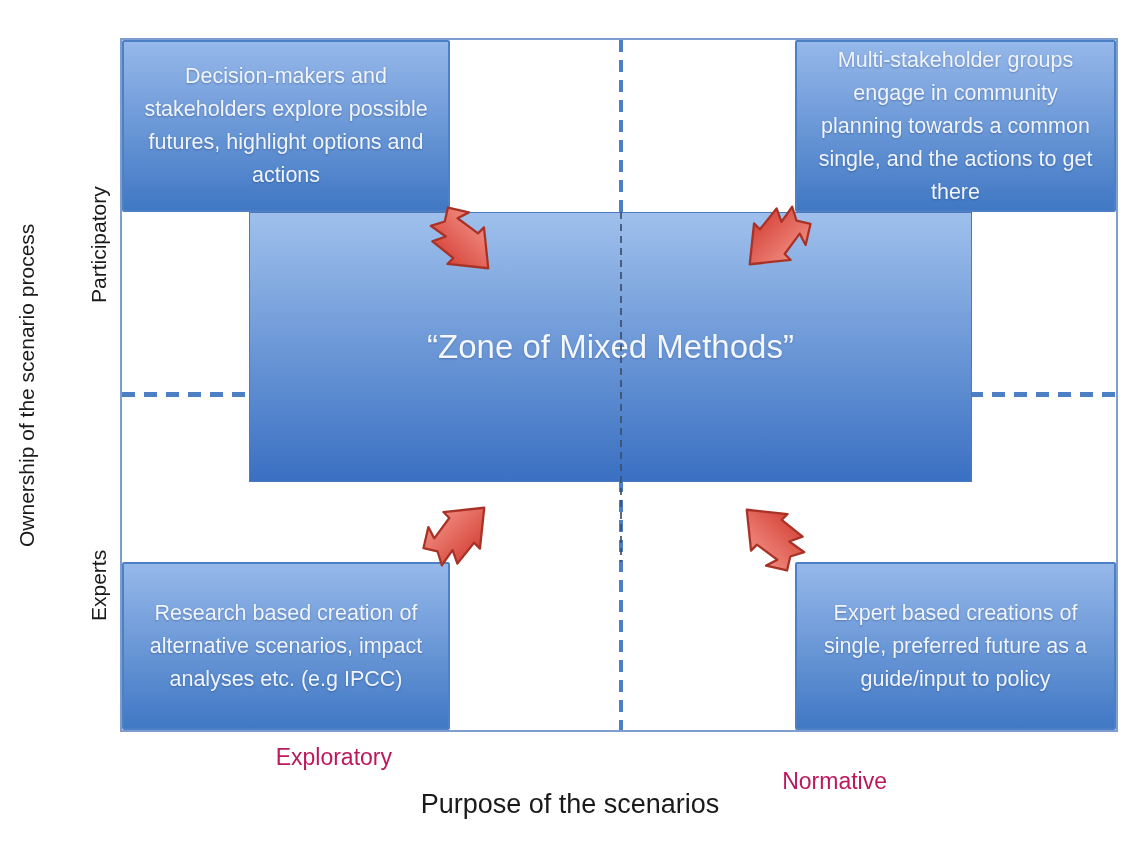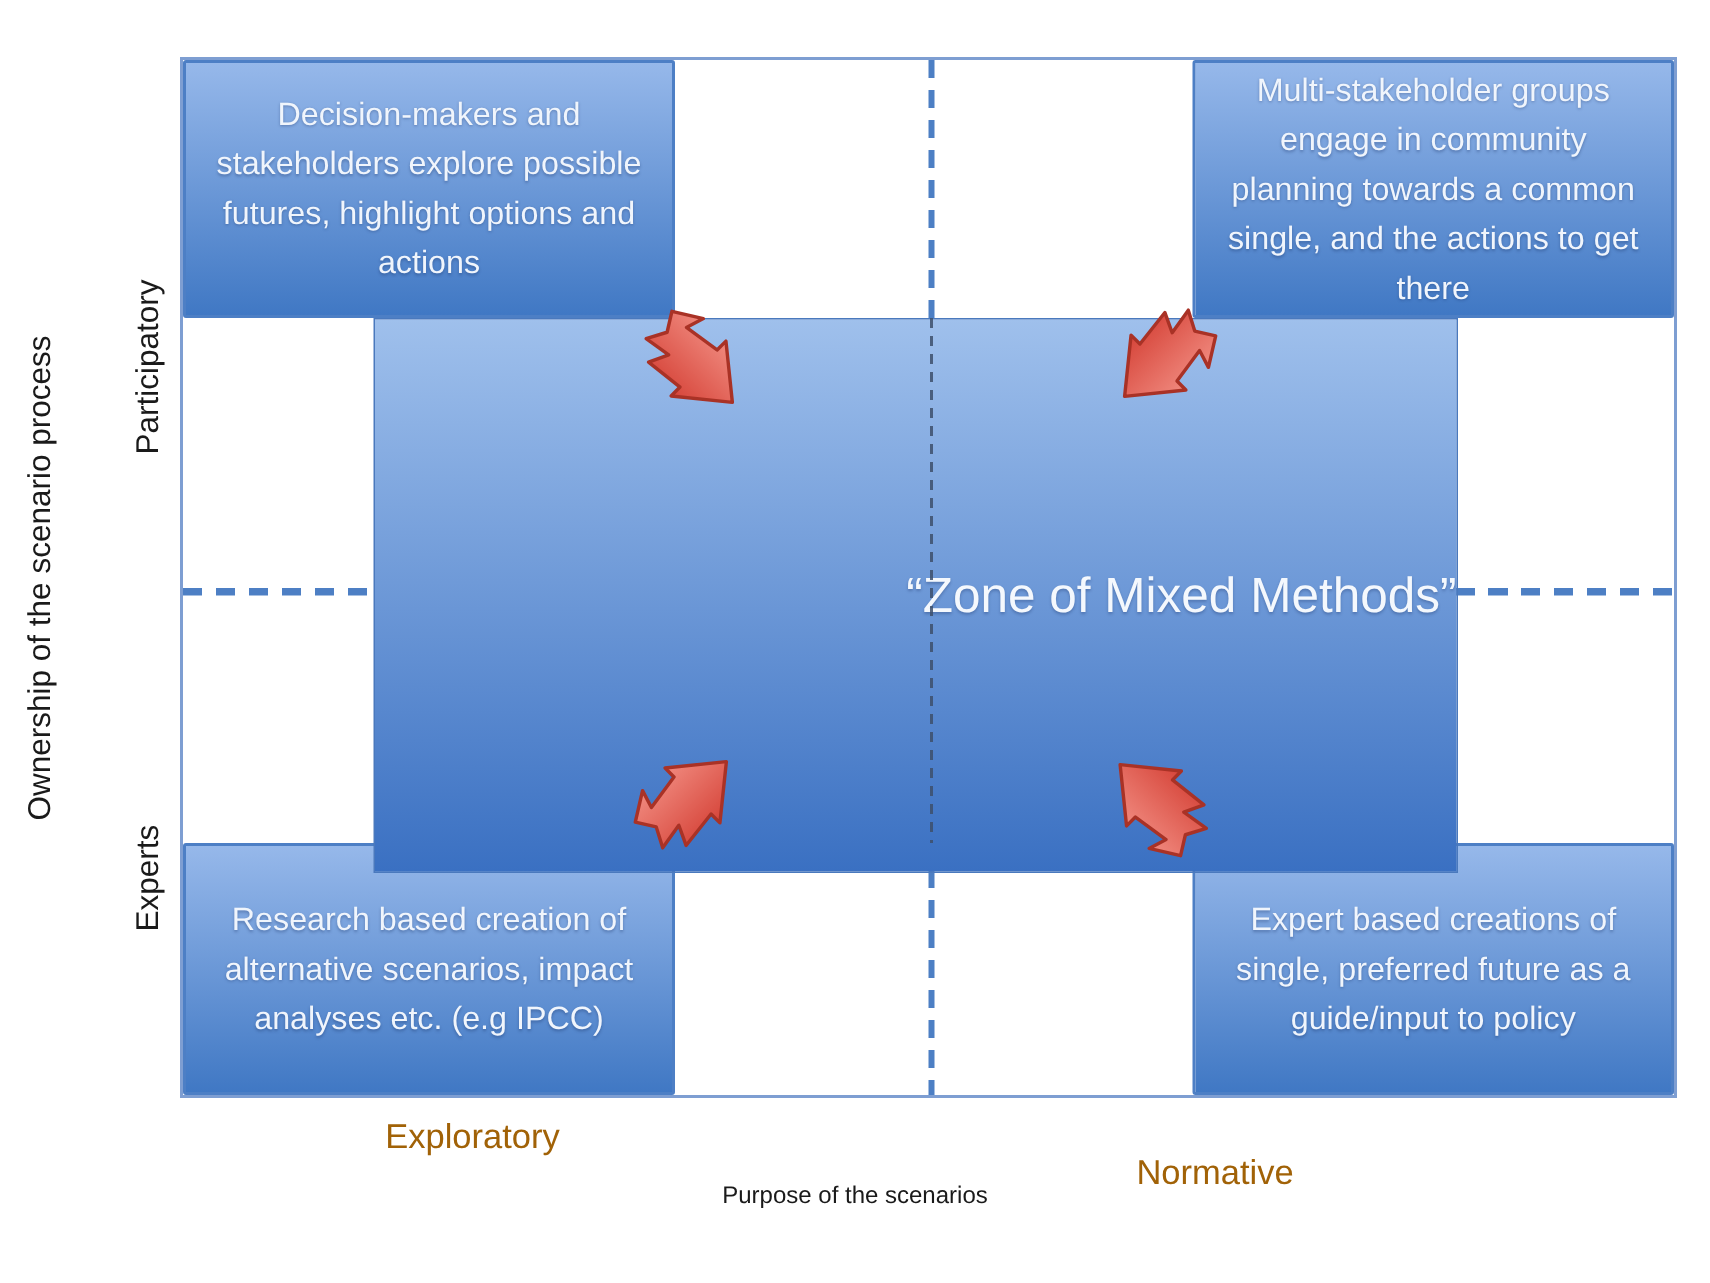--- a/index.html
+++ b/index.html
@@ -31,25 +31,25 @@
     display:flex;align-items:center;justify-content:center;text-align:center;
     color:#f0f5fc;font-size:21.5px;line-height:33px;padding:6px 18px;
     text-shadow:0 1px 2px rgba(20,40,90,.35);
   }
   .qbox.tl{left:0;top:0;width:328px;height:172px;text-align:center;}
   .qbox.tr{left:673px;top:0;width:321px;height:172px;}
   .qbox.bl{left:0;top:522px;width:328px;height:168px;}
   .qbox.br{left:673px;top:522px;width:321px;height:168px;}
   
   .zone{
-    position:absolute;left:127px;top:172px;width:723px;height:370px;z-index:3;
+    position:absolute;left:127px;top:172px;width:723px;height:270px;z-index:3;
     box-sizing:border-box;
     background:linear-gradient(180deg,#9fc0ec 0%,#3a70c2 100%);
     border:1px solid #4a79bd;
-    display:flex;align-items:center;justify-content:flex-end;text-align:center;
+    display:flex;align-items:center;justify-content:center;text-align:center;
     color:#f4f8fd;font-size:33px;text-shadow:0 1px 2px rgba(20,40,90,.3);
   }
   .center-divider{
     position:absolute;left:498px;top:172px;width:2px;height:350px;z-index:4;
     background:repeating-linear-gradient(180deg,#3d4f6b 0 7px,transparent 7px 12px);
     opacity:.85;
   }
   
   .arrow{position:absolute;z-index:5;width:76px;height:58px;}
   .arrow svg{width:100%;height:100%;overflow:visible;}
@@ -60,27 +60,27 @@
   
   .vtext{
     position:absolute;writing-mode:vertical-rl;transform:rotate(180deg);
     display:flex;align-items:center;justify-content:center;
     font-size:21px;color:#1a1a1a;white-space:nowrap;
   }
   .y-title{left:14px;top:38px;height:694px;width:26px;}
   .y-part{left:86px;top:158px;height:174px;width:26px;}
   .y-exp{left:86px;top:540px;height:90px;width:26px;}
   .xlab{
-    position:absolute;top:744px;font-size:23px;text-align:center;color:#a16207;
+    position:absolute;top:744px;font-size:23px;text-align:right;color:#be185d;
   }
   .xlab.expl{left:238px;width:154px;}
   .xlab.norm{left:733px;width:154px;margin-top:24px;}
   .x-title{
     position:absolute;left:0;right:0;top:789px;text-align:center;
-    font-size:16px;color:#1a1a1a;
+    font-size:27px;color:#1a1a1a;
   }
 </style>
 </head>
 <body>
 
 <div class="stage">
 
   <svg width="0" height="0" style="position:absolute" aria-hidden="true">
     <defs>
       <linearGradient id="arrowGrad" x1="0" y1="0" x2="0" y2="1">

